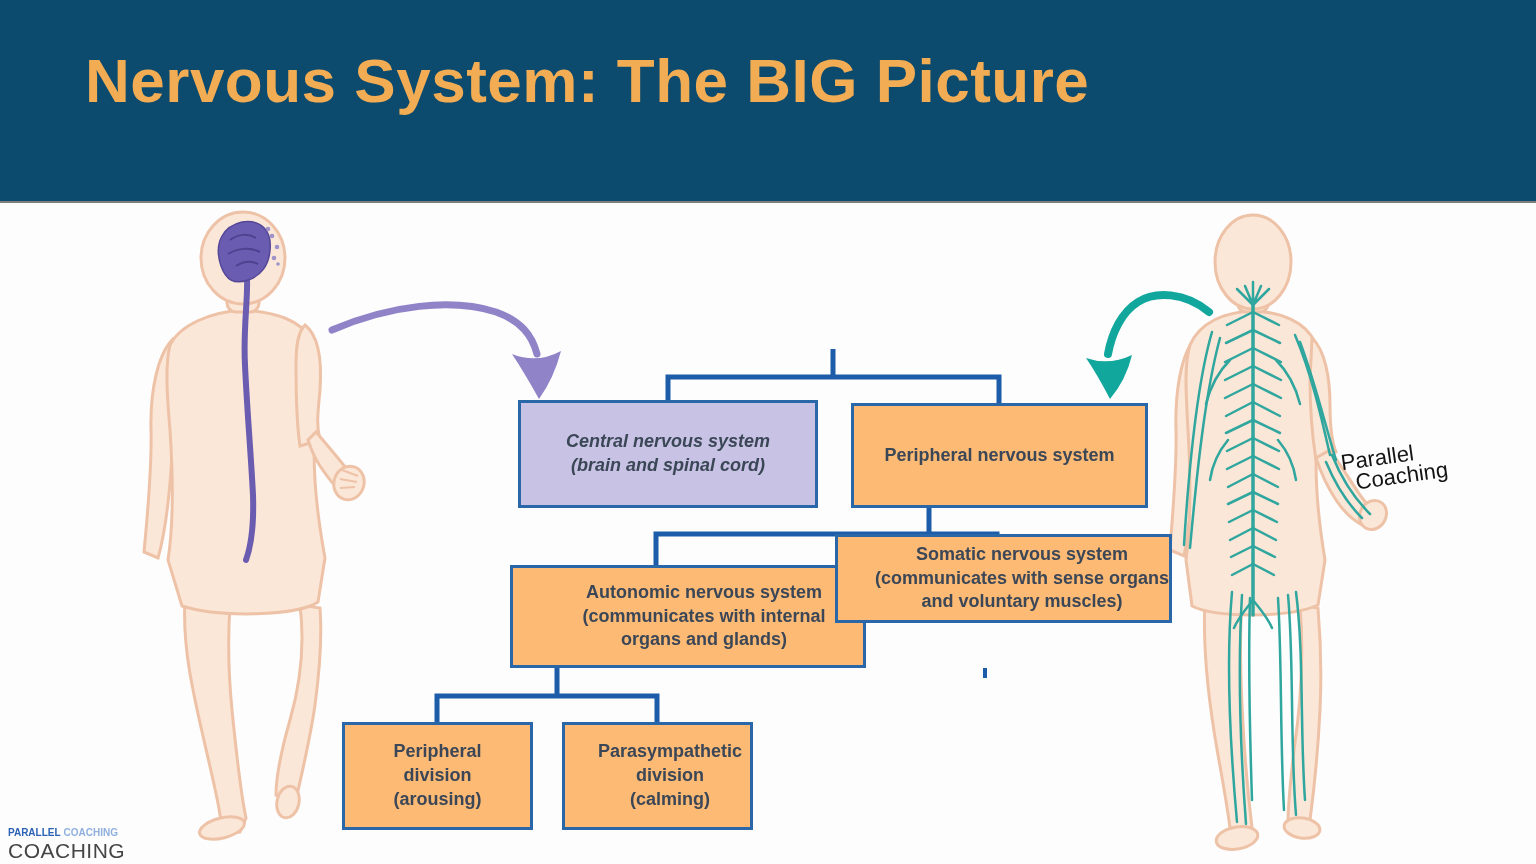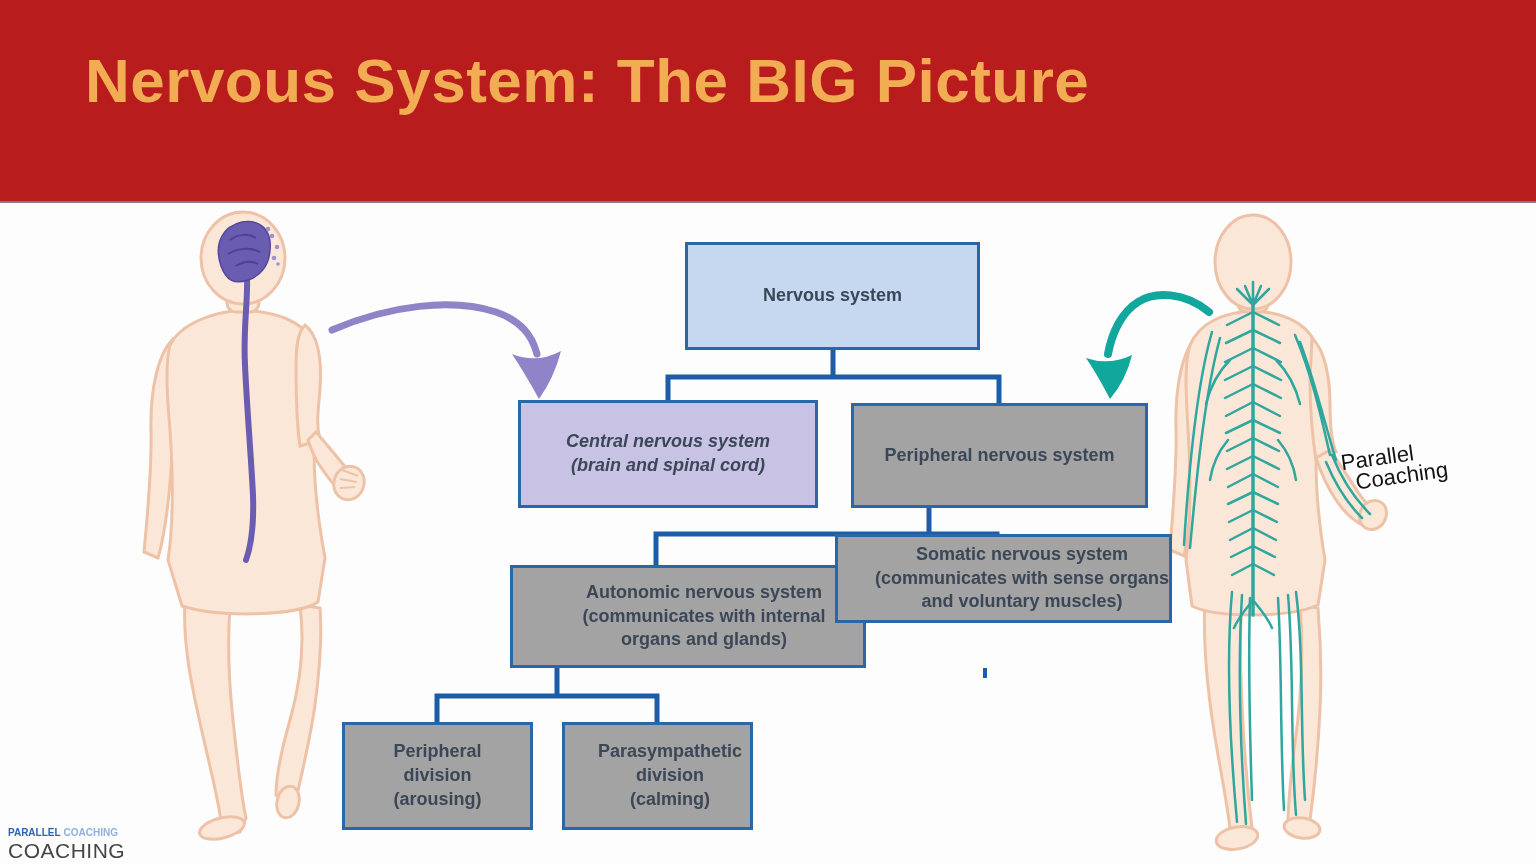--- a/index.html
+++ b/index.html
@@ -1,32 +1,32 @@
 <!DOCTYPE html>
 <html><head>
 <meta charset="utf-8">
 <style>
   html,body{margin:0;padding:0;background:#222;}
   .screen{position:relative;width:1536px;height:864px;background:#fdfdfd;overflow:hidden;
           font-family:"Liberation Sans",sans-serif;}
   
-  .header{position:absolute;left:0;top:0;width:1536px;height:201px;background:#b91c1c;
+  .header{position:absolute;left:0;top:0;width:1536px;height:201px;background:#0c4a6e;
           border-bottom:2px solid #7e7e7e;}
   .header h1{margin:0;position:absolute;left:85px;top:48px;font-size:62px;line-height:1.05;
              font-weight:bold;color:#F2AC53;letter-spacing:0.5px;}
   
   .art{position:absolute;left:0;top:0;width:1536px;height:864px;}
   
   .fc-box{position:absolute;display:flex;align-items:center;justify-content:center;
           text-align:center;border:3px solid #2A67A9;box-sizing:border-box;
           color:#3B4757;font-size:18px;font-weight:bold;line-height:1.32;}
   .fc-box span{white-space:pre-line;}
   .fill-blue{background:#C6D8F0;}
   .fill-lav{background:#C8C3E4;}
-  .fill-cyan{background:#a3a3a3;}
+  .fill-cyan{background:#fdba74;}
   #box-nervous{left:685px;top:242px;width:295px;height:108px;}
   #box-cns{left:518px;top:400px;width:300px;height:108px;font-style:italic;}
   #box-pns{left:851px;top:403px;width:297px;height:105px;}
   #box-autonomic{left:510px;top:565px;width:356px;height:103px;padding-left:32px;}
   #box-somatic{left:835px;top:534px;width:337px;height:89px;justify-content:flex-end;}
   #box-sympathetic{left:342px;top:722px;width:191px;height:108px;}
   #box-parasympathetic{left:562px;top:722px;width:191px;height:108px;padding-left:25px;}
   
   .watermark{position:absolute;left:1342px;top:446px;transform:rotate(-8deg);
              color:#141414;font-size:22px;line-height:0.95;font-weight:normal;}
@@ -125,23 +125,20 @@
       <path d="M929,508 V534 M653.5,534 H999.5 M656,534 V567 M997,534 V567"></path>
       <path d="M557,668 V696 M434.5,696 H659.5 M437,696 V724 M657,696 V724"></path>
       <path d="M985,668 V678" stroke-width="4"></path>
     </g>
   </svg>
 
   <div class="header">
     <h1>Nervous System: The BIG Picture</h1>
   </div>
 
-  <div id="box-nervous" class="fc-box fill-blue">
-    <span>Nervous system</span>
-  </div>
   <div id="box-cns" class="fc-box fill-lav">
     <span>Central nervous system
 (brain and spinal cord)</span>
   </div>
   <div id="box-pns" class="fc-box fill-cyan">
     <span>Peripheral nervous system</span>
   </div>
   <div id="box-autonomic" class="fc-box fill-cyan">
     <span>Autonomic nervous system
 (communicates with internal

